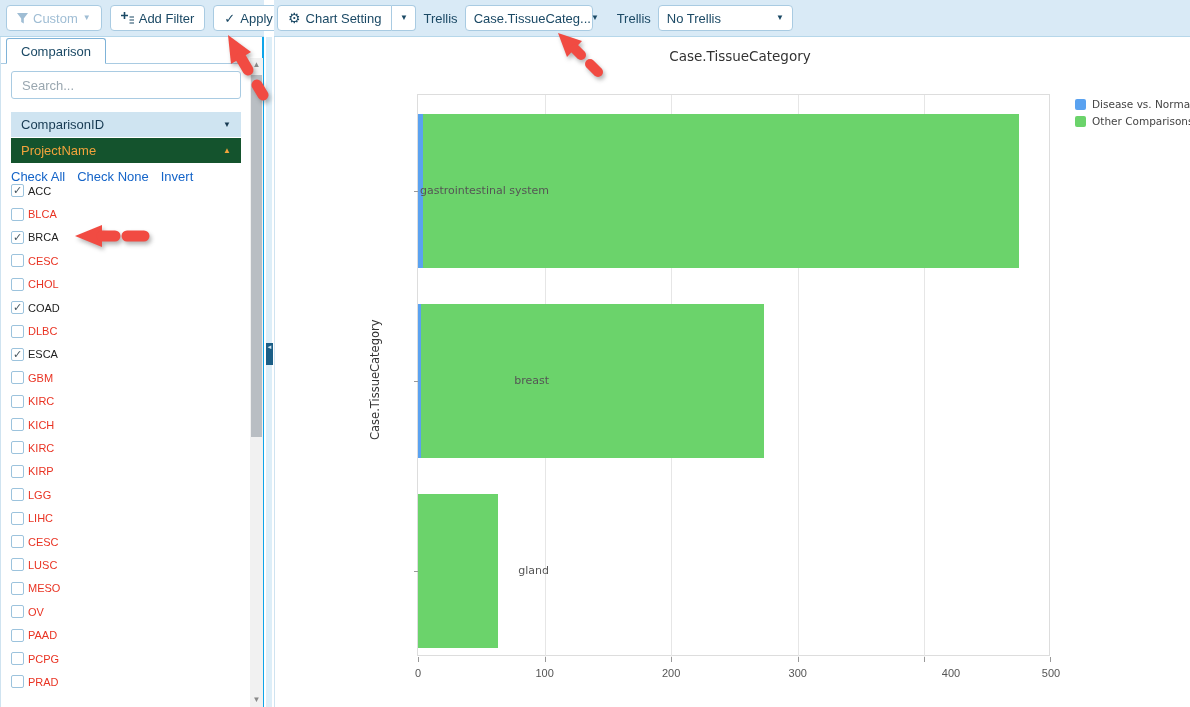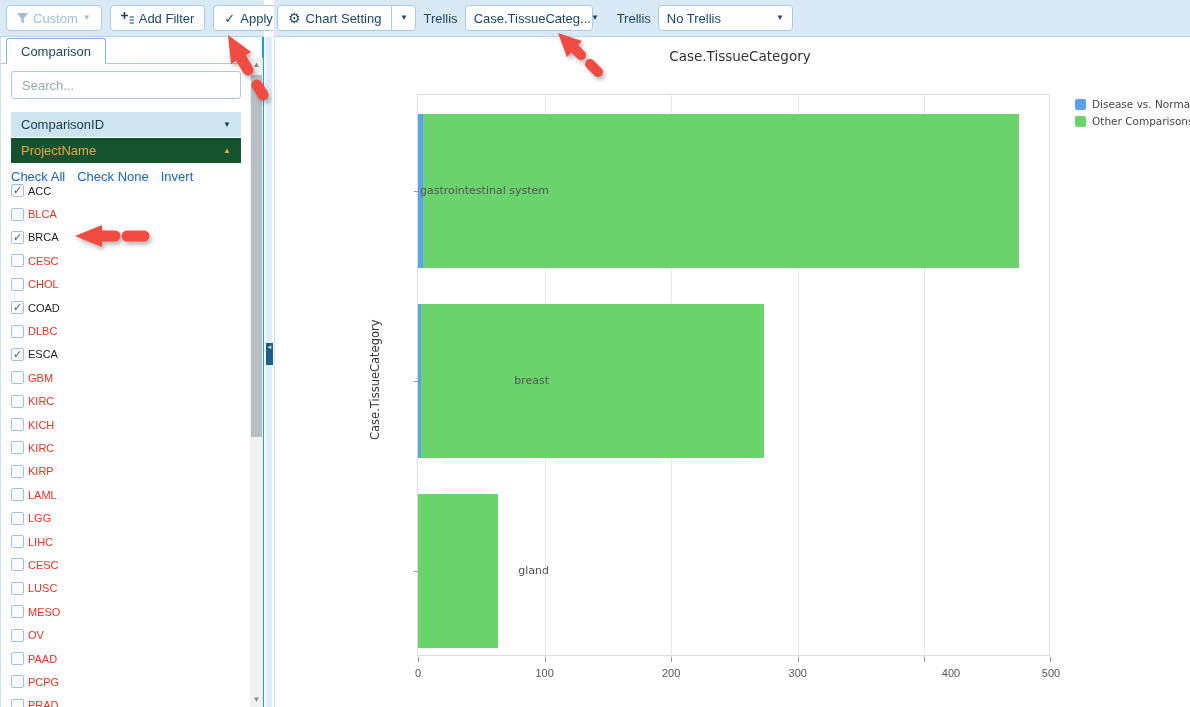--- a/index.html
+++ b/index.html
@@ -195,24 +195,20 @@
         <span class="chk"></span>
         <span class="chk-label lbl-off">KICH</span>
       </div>
       <div class="chk-row">
         <span class="chk"></span>
         <span class="chk-label lbl-off">KIRC</span>
       </div>
       <div class="chk-row">
         <span class="chk"></span>
         <span class="chk-label lbl-off">KIRP</span>
-      </div>
-      <div class="chk-row">
-        <span class="chk"></span>
-        <span class="chk-label lbl-off">LAML</span>
       </div>
       <div class="chk-row">
         <span class="chk"></span>
         <span class="chk-label lbl-off">LGG</span>
       </div>
       <div class="chk-row">
         <span class="chk"></span>
         <span class="chk-label lbl-off">LIHC</span>
       </div>
       <div class="chk-row">

